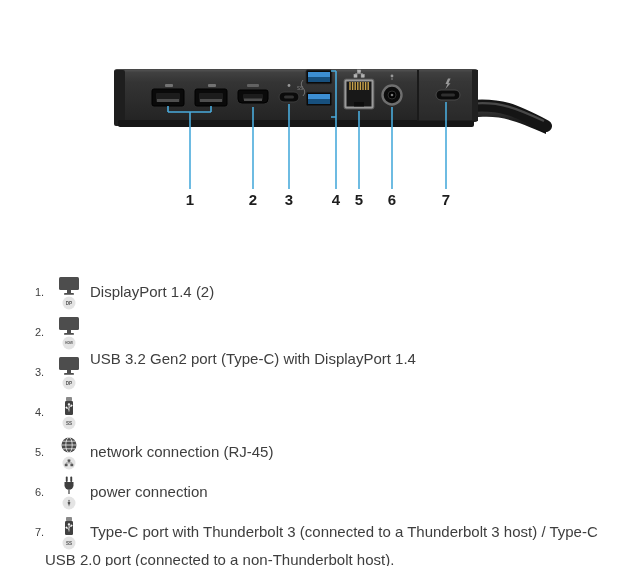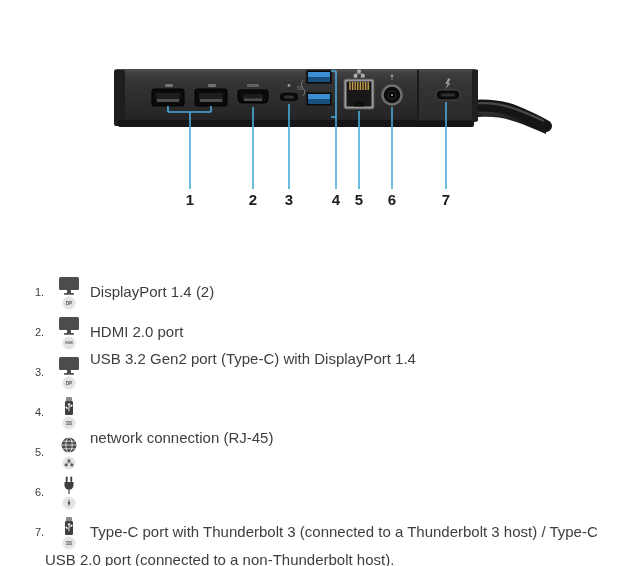--- a/index.html
+++ b/index.html
@@ -161,21 +161,20 @@
   <div class="legend-row-text" style="top:278px">DisplayPort 1.4 (2)</div>
 
   <div class="legend-row-num" style="top:318px">2.</div>
   <svg class="legend-icon" style="top:316px" viewBox="0 0 24 34">
     <rect x="2" y="1" width="20" height="13" rx="1.5" fill="#4d4d4d"></rect>
     <rect x="10" y="14" width="4" height="3" fill="#4d4d4d"></rect>
     <rect x="7" y="17" width="10" height="1.8" rx="0.9" fill="#4d4d4d"></rect>
     <circle cx="12" cy="27" r="6.5" fill="#e4e4e4"></circle>
     <text x="12" y="28.2" text-anchor="middle" class="badge-label-sm">HDMI</text>
   </svg>
-  <div class="legend-row-text" style="top:318px">HDMI 2.0 port</div>
 
   <div class="legend-row-num" style="top:358px">3.</div>
   <svg class="legend-icon" style="top:356px" viewBox="0 0 24 34">
     <rect x="2" y="1" width="20" height="13" rx="1.5" fill="#4d4d4d"></rect>
     <rect x="10" y="14" width="4" height="3" fill="#4d4d4d"></rect>
     <rect x="7" y="17" width="10" height="1.8" rx="0.9" fill="#4d4d4d"></rect>
     <circle cx="12" cy="27" r="6.5" fill="#e4e4e4"></circle>
     <text x="12" y="28.7" text-anchor="middle" class="badge-label">DP</text>
   </svg>
   <div class="legend-row-text" style="top:345px">USB 3.2 Gen2 port (Type-C) with DisplayPort 1.4</div>
@@ -205,36 +204,37 @@
       <line x1="5.6" y1="12.8" x2="18.4" y2="12.8"></line>
     </g>
     <circle cx="12" cy="27" r="6.5" fill="#e4e4e4"></circle>
     <g stroke="#555" stroke-width="0.5" fill="#555">
       <rect x="10.9" y="23.8" width="2.2" height="1.9"></rect>
       <rect x="8" y="28.1" width="2.2" height="1.9"></rect>
       <rect x="13.8" y="28.1" width="2.2" height="1.9"></rect>
       <path d="M12,25.7 v1.2 M9.1,28.1 v-1.2 h5.8 v1.2" fill="none"></path>
     </g>
   </svg>
-  <div class="legend-row-text" style="top:424px">network connection (RJ-45)</div>
+  <div class="legend-row-text" style="top:438px">network connection (RJ-45)</div>
 
   <div class="legend-row-num" style="top:478px">6.</div>
   <svg class="legend-icon" style="top:476px" viewBox="0 0 24 34">
     <rect x="8.8" y="0.5" width="1.9" height="5.5" rx="0.9" fill="#3f3f3f"></rect>
     <rect x="13.3" y="0.5" width="1.9" height="5.5" rx="0.9" fill="#3f3f3f"></rect>
     <path d="M7.5,6 h9 v3.2 a4.5,4.5 0 0 1 -4.5,4.5 a4.5,4.5 0 0 1 -4.5,-4.5 z" fill="#3f3f3f"></path>
     <line x1="12" y1="13.7" x2="12" y2="18" stroke="#3f3f3f" stroke-width="1.2"></line>
     <circle cx="12" cy="27" r="6.5" fill="#e4e4e4"></circle>
     <g fill="#555">
       <rect x="10.9" y="25.8" width="2.2" height="2.6" rx="0.5"></rect>
       <rect x="11.1" y="23.9" width="0.6" height="1.6"></rect>
       <rect x="12.3" y="23.9" width="0.6" height="1.6"></rect>
       <rect x="11.7" y="28.4" width="0.6" height="1.8"></rect>
     </g>
   </svg>
+  <div class="legend-row-text" style="top:478px">power connection</div>
 
   <div class="legend-row-num" style="top:518px">7.</div>
   <svg class="legend-icon" style="top:516px" viewBox="0 0 24 34">
     <rect x="9" y="1" width="6" height="4" rx="0.8" fill="#8a8a8a"></rect>
     <rect x="8" y="5" width="8" height="14" rx="1.2" fill="#404040"></rect>
     <g stroke="#fff" stroke-width="0.7" fill="#fff">
       <line x1="12" y1="8" x2="12" y2="15.5"></line>
       <path d="M12,11.5 l2.3,-1.7 M12,13.5 l-2.3,-1.7" fill="none"></path>
       <circle cx="14.5" cy="9.6" r="0.7"></circle>
         <circle cx="9.5" cy="11.6" r="0.7"></circle>

